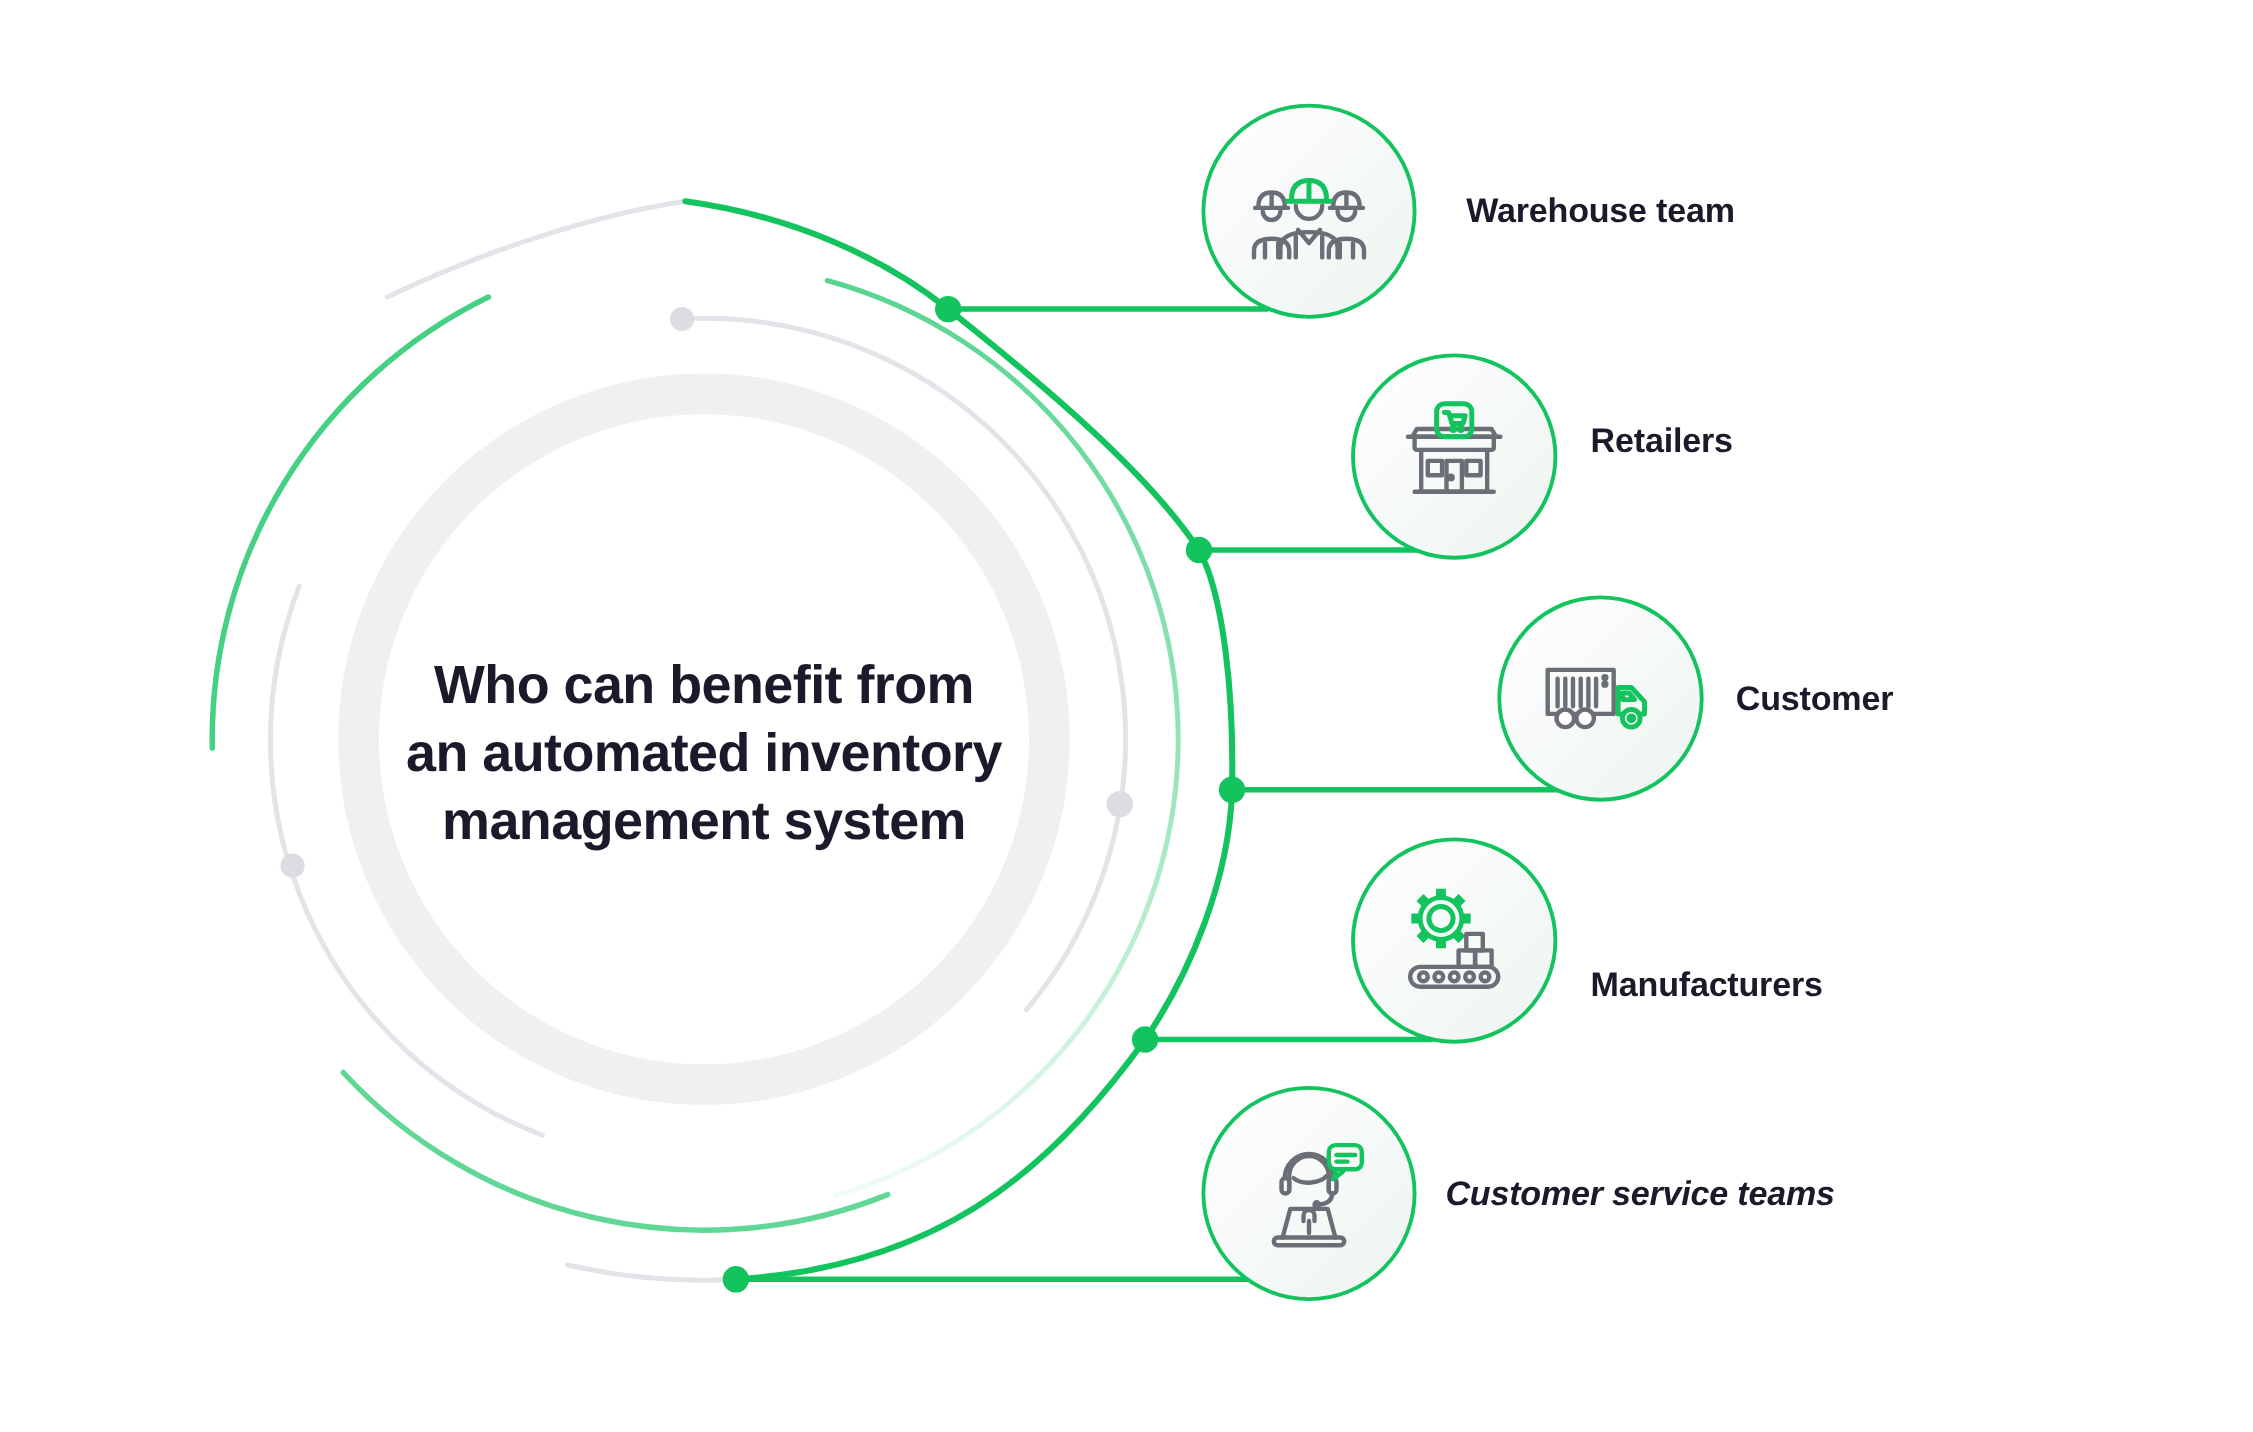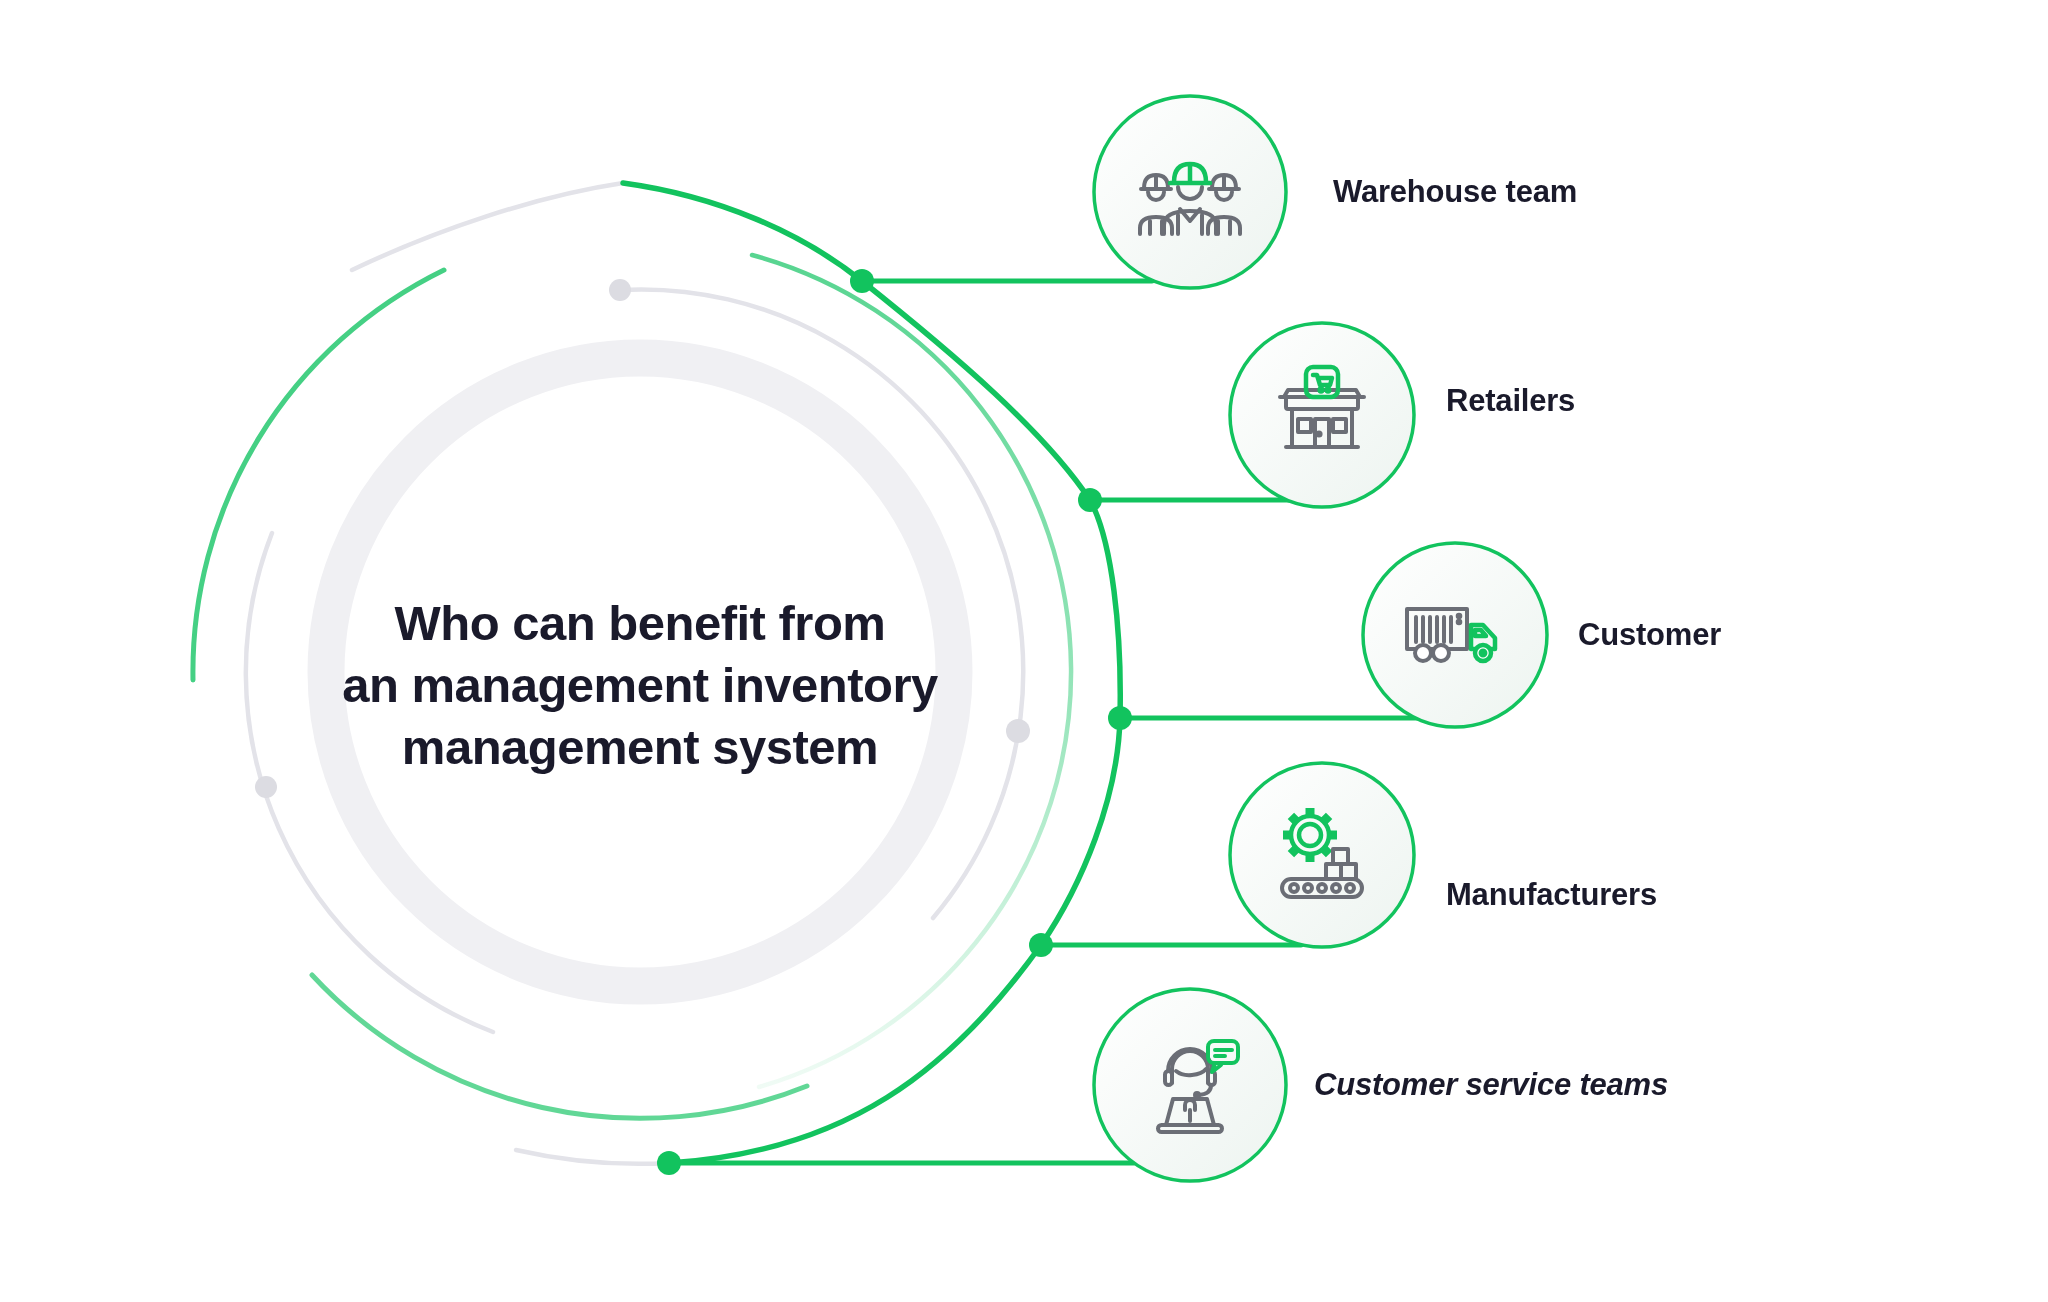--- a/index.html
+++ b/index.html
@@ -218,21 +218,21 @@
     </g>
     <g fill="none" stroke="var(--accent-green)" stroke-width="4" stroke-linecap="round" stroke-linejoin="round">
       <rect x="80" y="16" width="30" height="22" rx="6"></rect>
       <path d="M87 38 l-3 9 l9 -7"></path>
       <path d="M87 25 h17 M87 31 h10"></path>
     </g>
   </svg>
 
   <div class="center-title">
     <div>Who can benefit from</div>
-    <div>an management inventory</div>
+    <div>an automated inventory</div>
     <div>management system</div>
   </div>
 
   <div class="item-label" style="left:1314px;top:192px;margin-left:19px;">Warehouse team</div>
   <div class="item-label" style="left:1446px;top:401px;">Retailers</div>
   <div class="item-label" style="left:1578px;top:635px;">Customer</div>
   <div class="item-label" style="left:1446px;top:895px;">Manufacturers</div>
   <div class="item-label" style="left:1314px;top:1085px;font-style:italic;">Customer service teams</div>
 
 </div>

